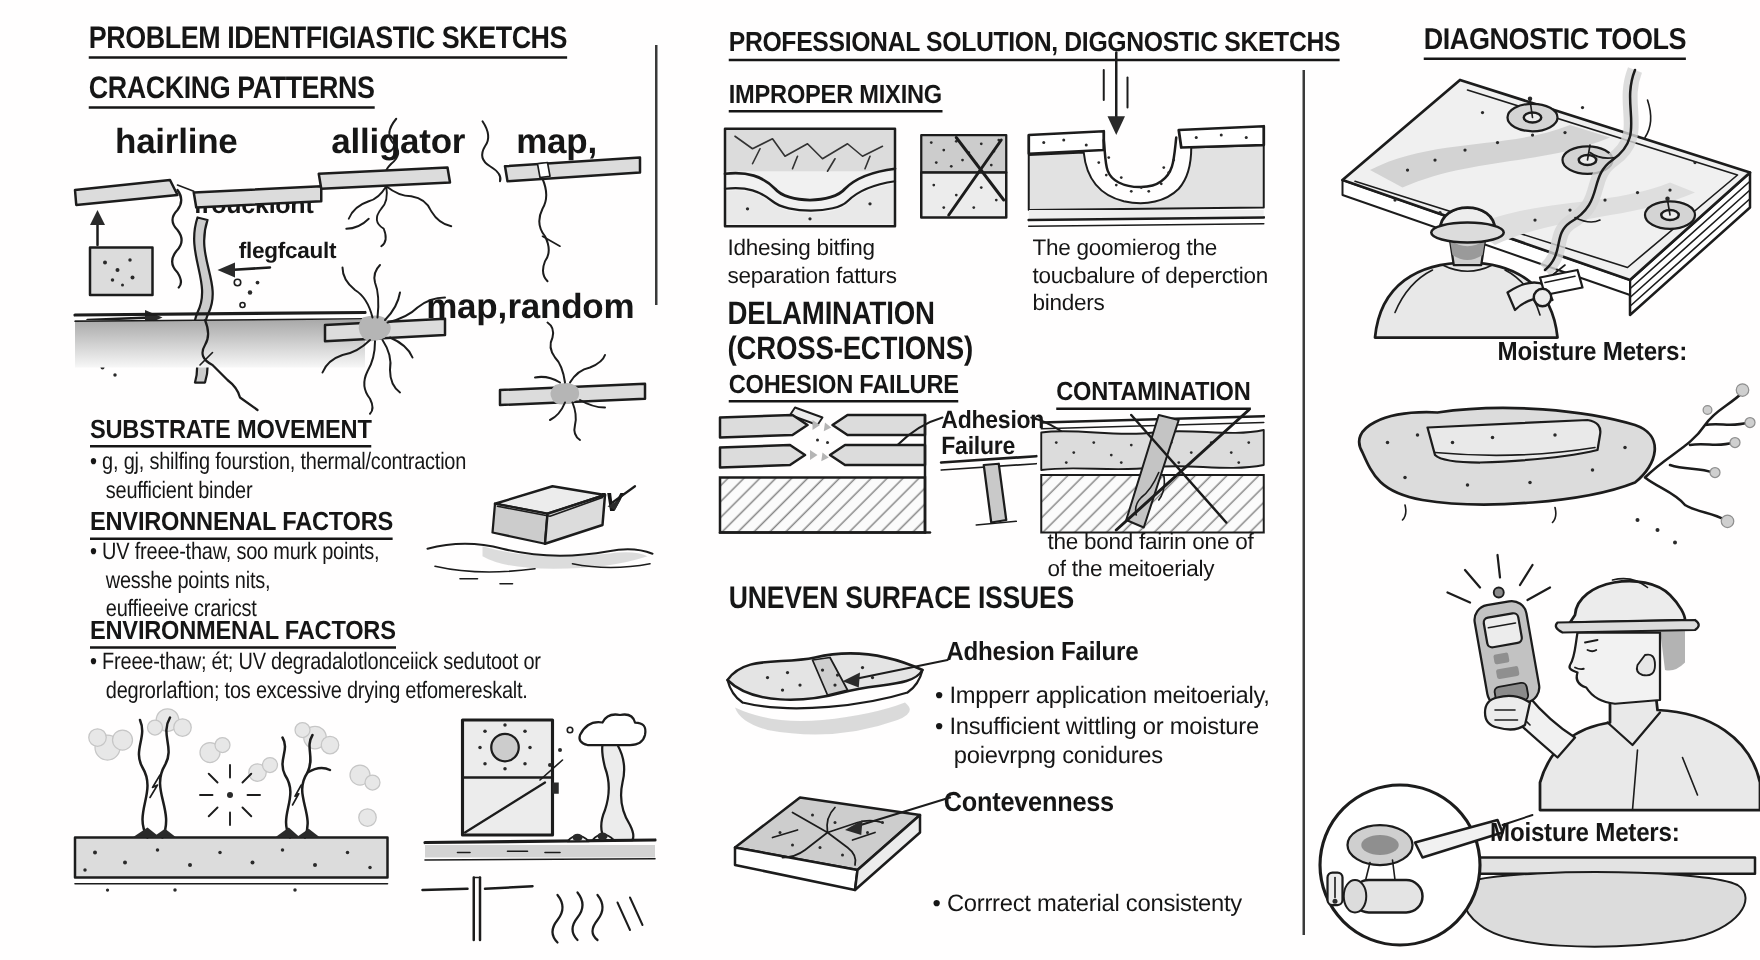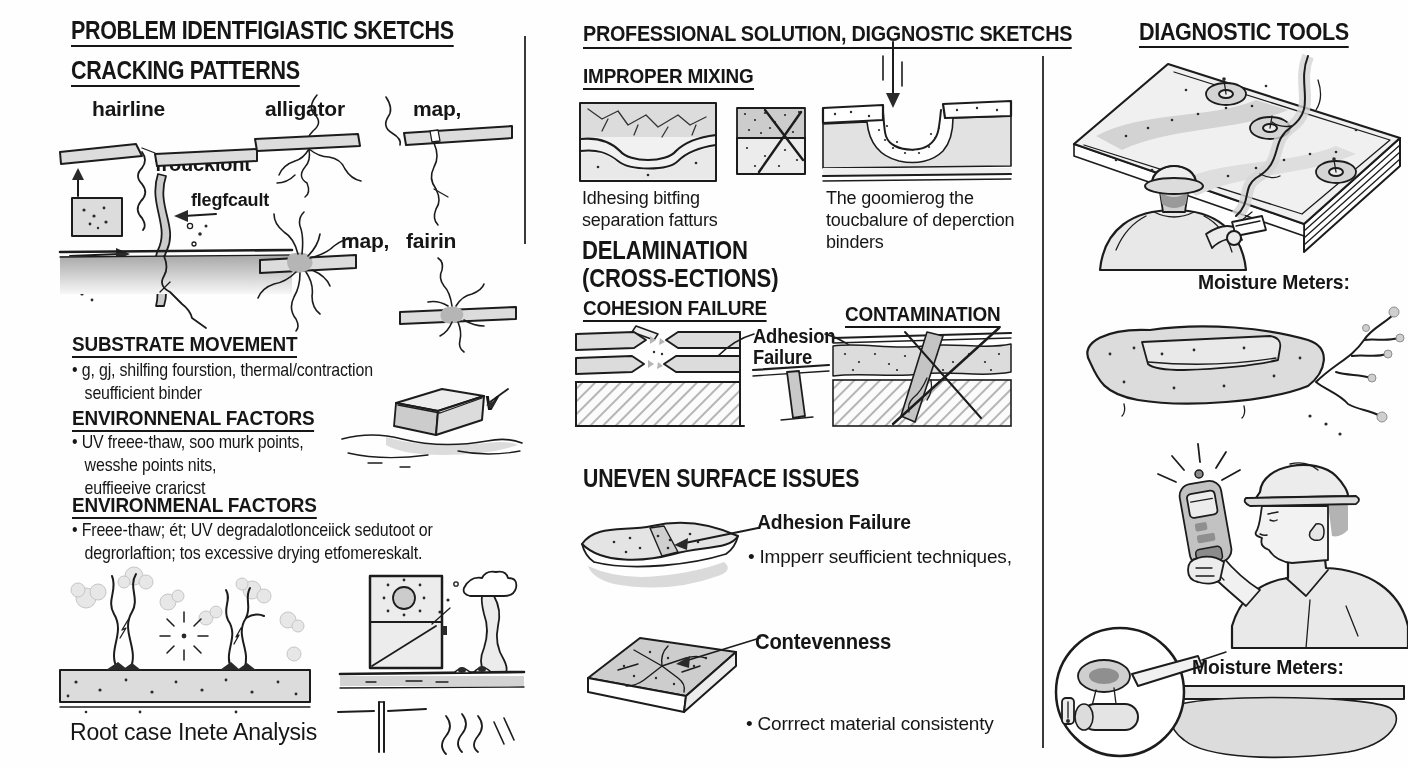--- a/index.html
+++ b/index.html
@@ -7,21 +7,21 @@
           font-family:"Liberation Sans",sans-serif;color:#151515;}
   .t{position:absolute;color:#161616;white-space:pre-line;line-height:1.2;letter-spacing:-0.2px;}
   .title1{font-size:25px;font-weight:700;letter-spacing:-0.4px;border-bottom:2.5px solid #161616;
           padding-bottom:2px;transform:scaleX(.86);transform-origin:0 0;line-height:1.05;}
   .title2{font-size:22px;font-weight:700;letter-spacing:-0.3px;border-bottom:2.5px solid #161616;
           padding-bottom:2px;transform:scaleX(.9);transform-origin:0 0;line-height:1.05;}
   .sec{font-size:21px;font-weight:700;border-bottom:2.3px solid #161616;padding-bottom:1px;
        transform:scaleX(.9);transform-origin:0 0;line-height:1.05;}
   .big{font-size:26px;font-weight:700;transform:scaleX(.85);transform-origin:0 0;line-height:1.08;}
   .sub{font-size:21px;font-weight:700;transform:scaleX(.92);transform-origin:0 0;line-height:1.05;}
-  .lbl{font-size:21px;font-weight:600;}
+  .lbl{font-size:28px;font-weight:600;}
   .lbs{font-size:18px;font-weight:600;}
   .body{font-size:19px;line-height:1.22;}
   .condL{transform:scaleX(.84);transform-origin:0 0;}
   .bull{padding-left:15px;text-indent:-15px;}
   .bull::before{content:"• ";}
   .uv{font-style:italic;font-size:21px;font-weight:600;}
   .foot{font-size:23px;font-weight:400;}
   .divider{position:absolute;width:2px;background:#3a3a3a;}
   svg{position:absolute;overflow:visible;}
   .ln{fill:none;stroke:#1c1c1c;stroke-width:2;stroke-linecap:round;stroke-linejoin:round;}
@@ -59,37 +59,36 @@
 
   <div class="t title1" style="left:71px;top:17px;">PROBLEM IDENTFIGIASTIC SKETCHS</div>
   <div class="t title1" style="left:71px;top:57px;">CRACKING PATTERNS</div>
 
   <div class="t lbl" style="left:92px;top:96px;">hairline</div>
   <div class="t lbl" style="left:265px;top:96px;">alligator</div>
   <div class="t lbl" style="left:413px;top:96px;">map,</div>
   <div class="t lbl" style="left:155px;top:152px;font-size:20px;">frouckiont</div>
   <div class="t lbs" style="left:191px;top:190px;text-align:center;">flegfcault</div>
   <div class="t lbl" style="left:341px;top:228px;">map,</div>
-  <div class="t lbl" style="left:406px;top:228px;">fairin</div>
+  <div class="t lbl" style="left:406px;top:228px;">random</div>
 
   <div class="t sec" style="left:72px;top:333px;">SUBSTRATE MOVEMENT</div>
   <div class="t body condL bull" style="left:72px;top:358px;">g, gj, shilfing fourstion, thermal/contraction
 seufficient binder</div>
 
   <div class="t sec" style="left:72px;top:407px;">ENVIRONNENAL FACTORS</div>
   <div class="t body condL bull" style="left:72px;top:430px;">UV freee-thaw, soo murk points,
 wesshe points nits,
 euffieeive craricst</div>
   <div class="t uv" style="left:469px;top:390px;">UV</div>
 
   <div class="t sec" style="left:72px;top:494px;">ENVIRONMENAL FACTORS</div>
   <div class="t body condL bull" style="left:72px;top:518px;">Freee-thaw; ét; UV degradalotlonceiick sedutoot or
 degrorlaftion; tos excessive drying etfomereskalt.</div>
 
-  <div class="t foot" style="left:70px;top:719px;">Root case Inete Analysis</div>
 
   <svg style="left:58px;top:126px;" width="202" height="108" viewBox="0 0 202 108">
     <path class="f2" d="M2,26 L78,18 L84,30 L3,38 Z"></path>
     <path class="f2" d="M97,28 L199,23 L199,35 L99,40 Z"></path>
     <path class="lt" d="M84,22 L97,27"></path>
     <path class="ln" style="stroke-width:1.8" d="M84,26 q6,8 0,16 q-8,8 0,16 q7,9 -1,17 q-7,9 1,17 q5,8 1,12"></path>
   </svg>
 
   <svg style="left:58px;top:164px;" width="236" height="172" viewBox="0 0 236 172">
     <line class="ln" x1="20" y1="32" x2="20" y2="12"></line>
@@ -269,24 +268,28 @@
   <div class="t body" style="left:582px;top:188px;font-size:18px;">Idhesing bitfing
 separation fatturs</div>
 
   <div class="t big" style="left:582px;top:236px;">DELAMINATION
 (CROSS-ECTIONS)</div>
   <div class="t sec" style="left:583px;top:297px;">COHESION FAILURE</div>
   <div class="t sub" style="left:753px;top:326px;font-size:20px;">Adhesion
 Failure</div>
   <div class="t sec" style="left:845px;top:303px;">CONTAMINATION</div>
 
+  <div class="t body" style="left:838px;top:423px;font-size:18px;">the bond fairin one of
+of the meitoerialy</div>
 
   <div class="t big" style="left:583px;top:465px;font-size:25px;">UNEVEN SURFACE ISSUES</div>
   <div class="t sub" style="left:757px;top:511px;">Adhesion Failure</div>
-  <div class="t body bull" style="left:748px;top:545px;">Impperr seufficient techniques,</div>
+  <div class="t body bull" style="left:748px;top:545px;">Impperr application meitoerialy,</div>
+  <div class="t body bull" style="left:748px;top:570px;">Insufficient wittling or moisture
+poievrpng conidures</div>
   <div class="t sub" style="left:755px;top:630px;font-size:22px;">Contevenness</div>
   <div class="t body bull" style="left:746px;top:712px;">Corrrect material consistenty</div>
 
   <svg style="left:578px;top:101px;" width="140" height="82" viewBox="0 0 140 82">
     <rect x="2" y="2" width="136" height="78" fill="#f1f1f1" stroke="none"></rect>
     <rect x="2" y="2" width="136" height="34" fill="#dcdcdc" stroke="none"></rect>
     <path d="M2,52 C20,50 30,54 40,62 C52,72 90,72 100,62 C110,52 124,48 138,46 L138,78 L2,78 Z" fill="#e9e9e9" stroke="none"></path>
     <g class="lt" style="stroke:#333;">
       <path d="M10,8 l14,10 M24,18 l16,-8 M40,10 l10,14 M50,24 l18,-10 M68,14 l12,12 M80,26 l20,-12 M100,14 l12,10 M112,24 l16,-8 M30,18 l-6,12 M60,24 l-4,10 M90,26 l-6,10 M118,24 l-4,10"></path>
     </g>

